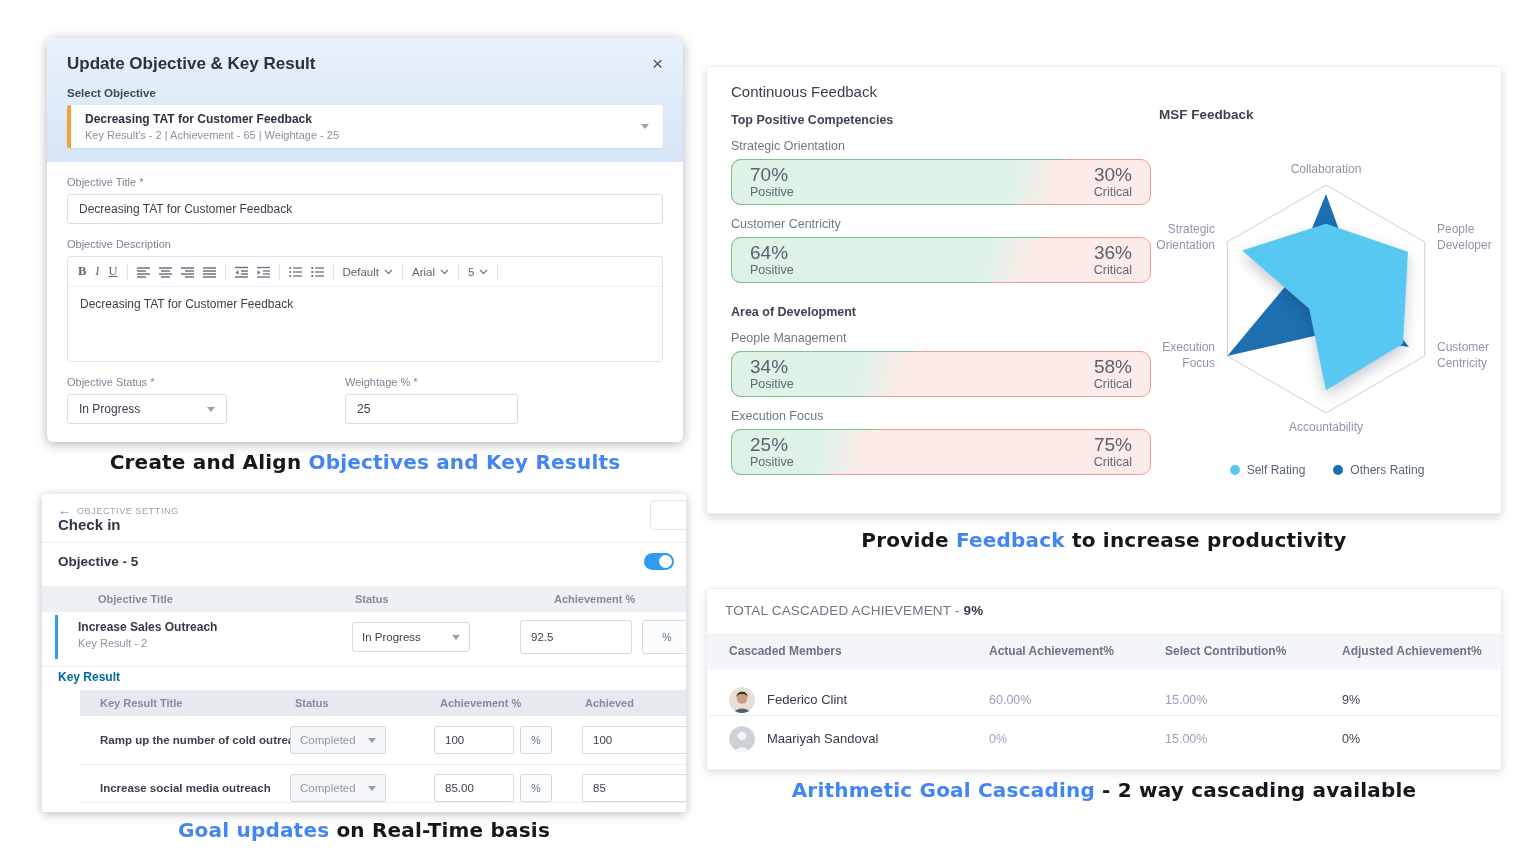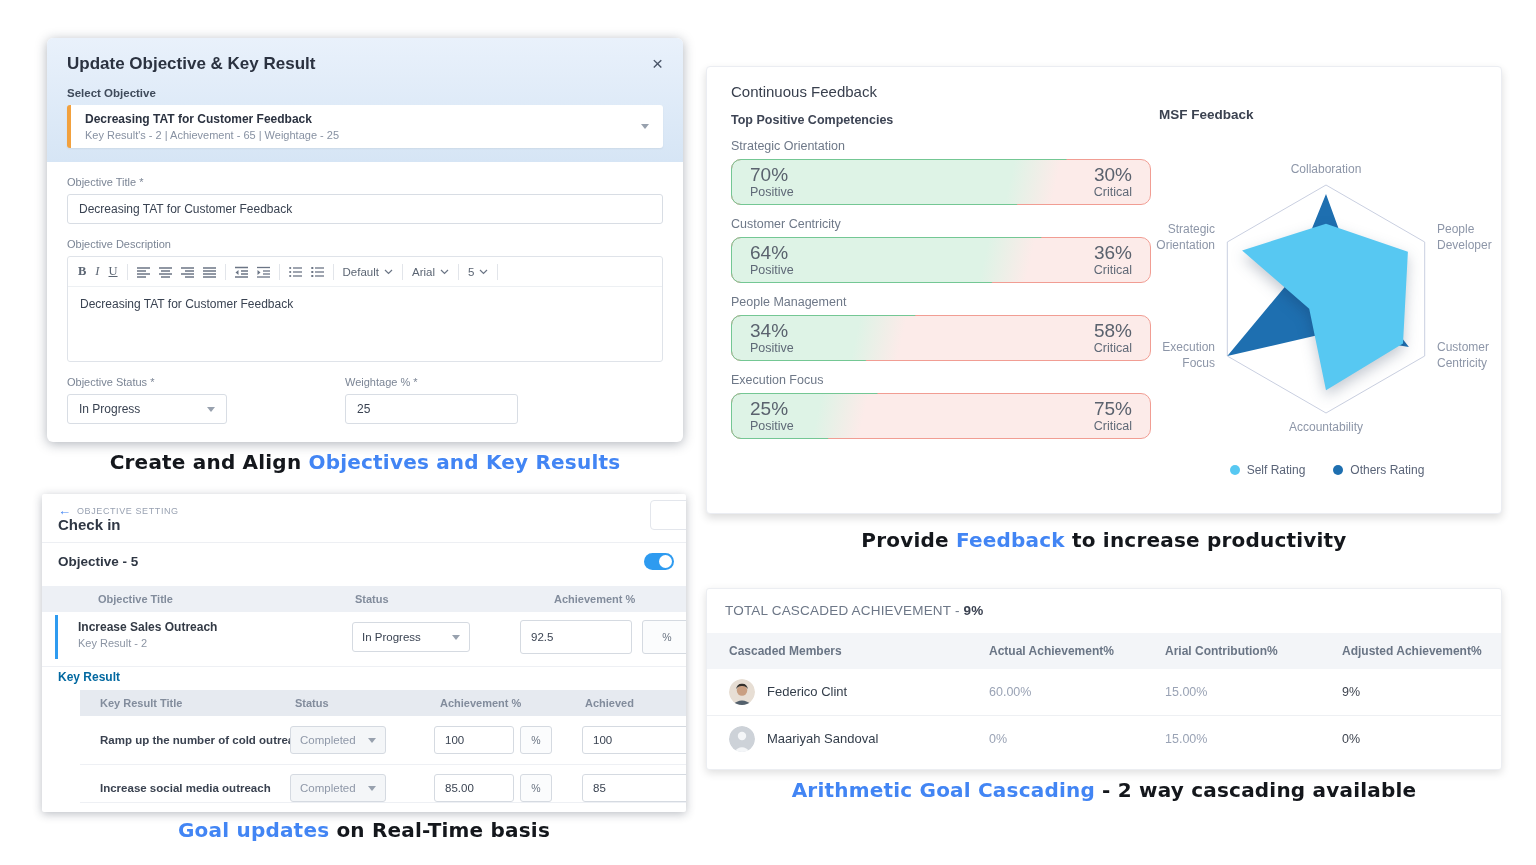--- a/index.html
+++ b/index.html
@@ -380,20 +380,21 @@
           <div>
             <div class="fb-num">64%</div>
             <div class="fb-sub">Positive</div>
           </div>
           <div style="text-align: right;">
             <div class="fb-num">36%</div>
             <div class="fb-sub">Critical</div>
           </div>
         </div>
       </div>
+    <div class="fb-sec-header" style="margin-top:22px;">Area of Development</div>
     <div id="fb-sec1">
         <div class="fb-bar-label">People Management</div>
         <div class="fb-bar" style="background: linear-gradient(103deg, rgb(222, 243, 230) 30%, rgb(252, 235, 233) 41%); border: 1px solid rgb(241, 157, 147);">
           <div class="fb-greenedge" style="border: 1px solid rgb(116, 199, 148); clip-path: polygon(0px 0px, 44% 0px, 32% 100%, 0px 100%);"></div>
           <div>
             <div class="fb-num">34%</div>
             <div class="fb-sub">Positive</div>
           </div>
           <div style="text-align: right;">
             <div class="fb-num">58%</div>
@@ -449,25 +450,25 @@
   <span>Provide </span><span class="blue">Feedback</span><span> to increase productivity</span>
 </div>
 
 <div class="panel" id="cascade">
   <div class="cas-head">
     <span>TOTAL CASCADED ACHIEVEMENT - </span><b>9%</b>
   </div>
   <div class="cas-thead">
     <span style="left:22px;">Cascaded Members</span>
     <span style="left:282px;">Actual Achievement%</span>
-    <span style="left:458px;">Arial Contribution%</span>
+    <span style="left:458px;">Select Contribution%</span>
     <span style="left:635px;">Adjusted Achievement%</span>
   </div>
 
-  <div class="cas-row" style="top:80px;">
+  <div class="cas-row" style="top:88px;">
     <span class="avatar">
       <svg width="26" height="26" viewBox="0 0 26 26">
           <circle cx="13" cy="13" r="13" fill="#e7ded4"></circle>
           <circle cx="13" cy="11.5" r="5.2" fill="#c99f82"></circle>
           <path d="M7 10.5 Q8 4.5 13 4.8 Q18 4.5 19 10.5 Q17.5 6.8 13 7 Q8.5 6.8 7 10.5 Z" fill="#33302c"></path>
           <path d="M3 26 Q13 17 23 26 Z" fill="#53606c"></path>
         </svg>
     </span>
     <span class="cas-name">Federico Clint</span>
     <span class="cas-val" style="left:282px;">60.00%</span>

